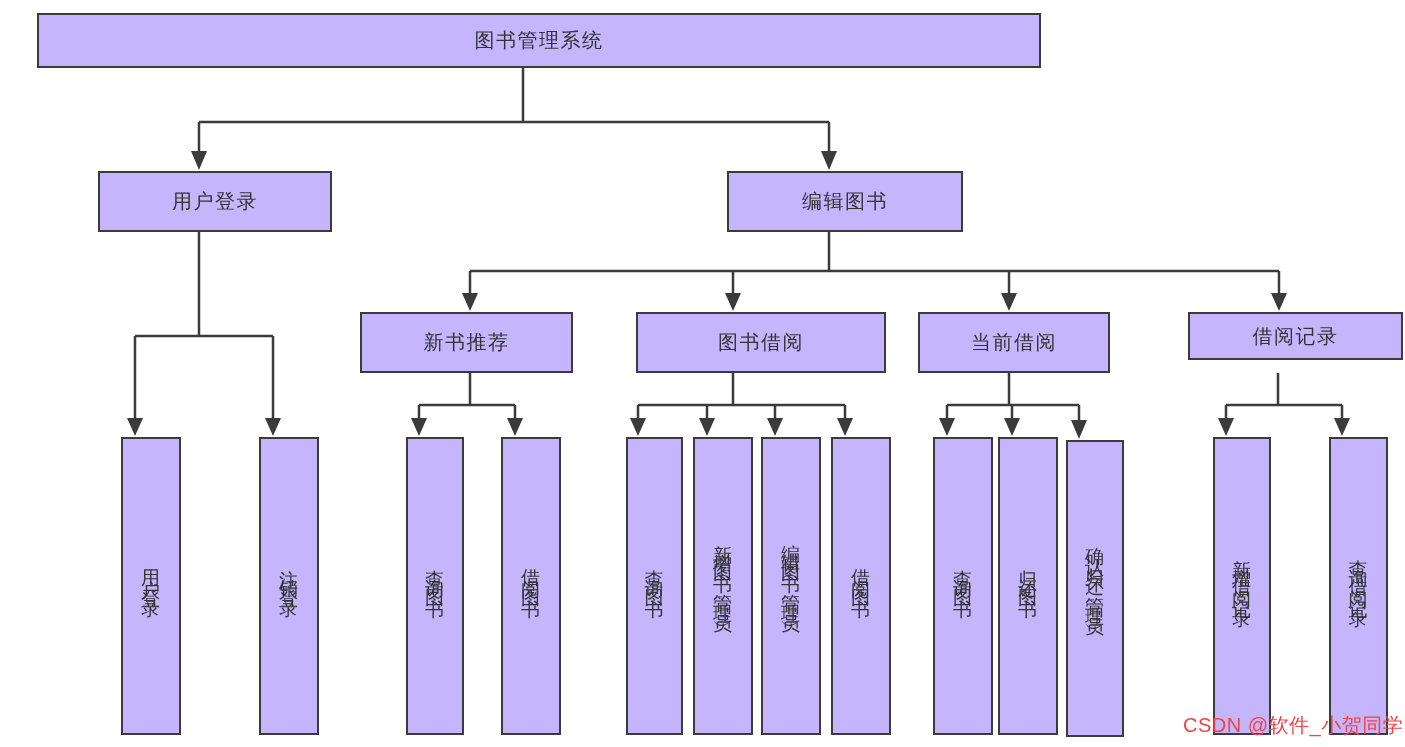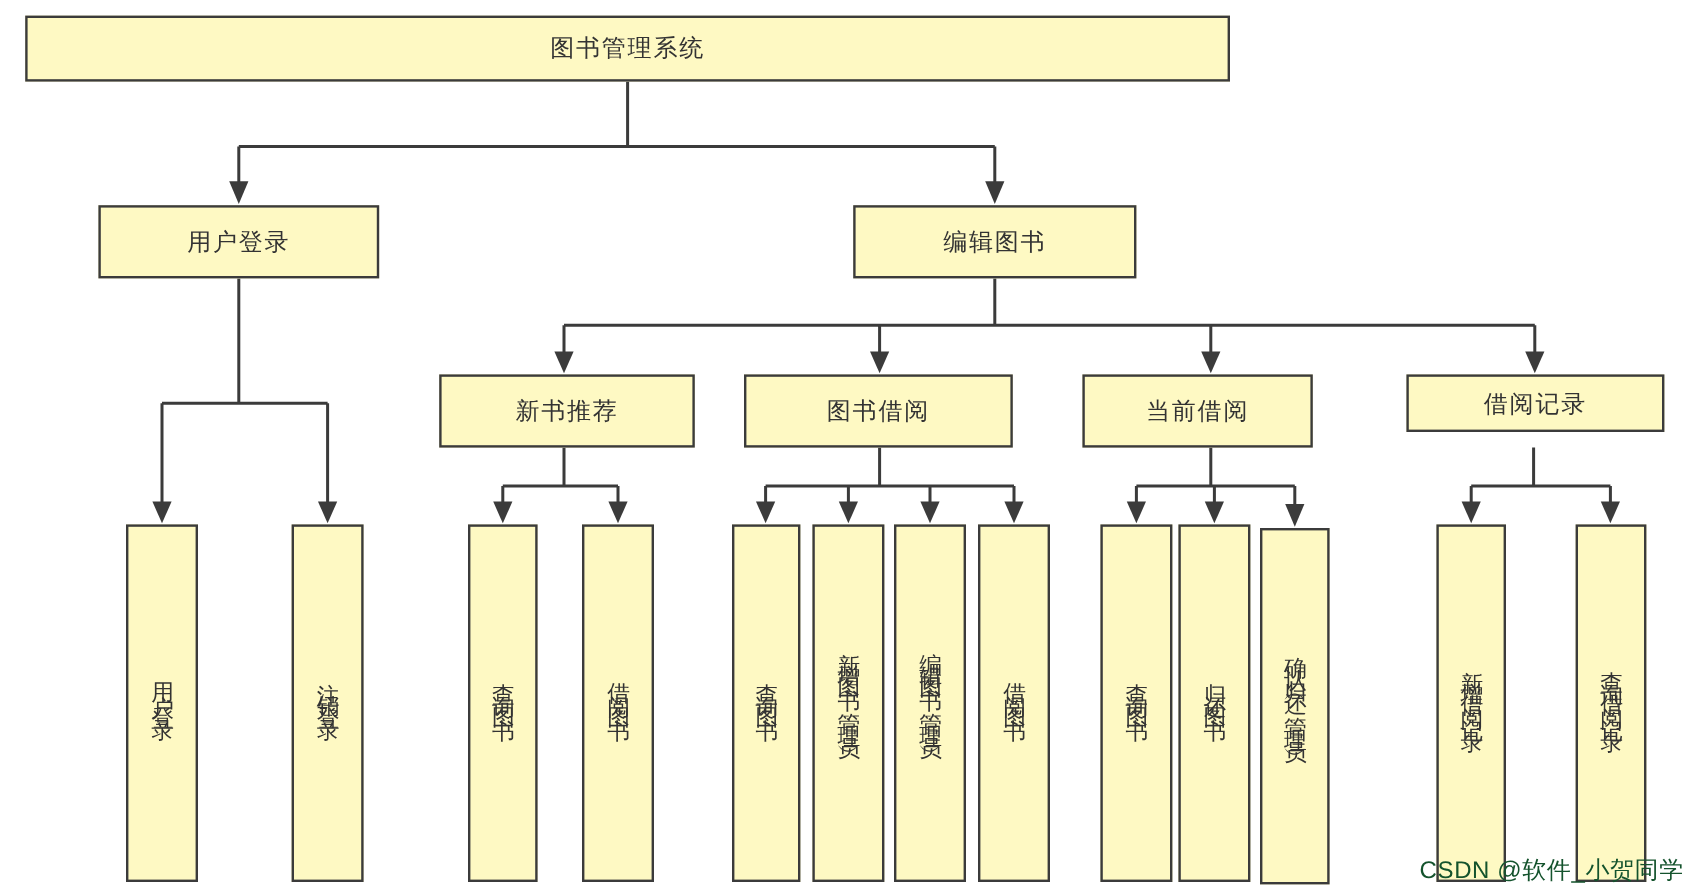--- a/index.html
+++ b/index.html
@@ -2,34 +2,35 @@
 <html><head>
 <meta charset="utf-8">
 <style>
   html,body{margin:0;padding:0;background:#fff;}
   .canvas{
     position:relative;width:1405px;height:747px;background:#fff;
     font-family:"Liberation Sans","DejaVu Sans",sans-serif;overflow:hidden;
   }
   .connector-svg{position:absolute;left:0;top:0;width:1405px;height:747px;}
   .box{
-    position:absolute;background:#fef9c3;border:2.5px solid #3b3b3b;
+    position:absolute;background:#c4b5fd;border:2.5px solid #3b3b3b;
     box-sizing:border-box;display:flex;align-items:center;justify-content:center;
     color:#333;
+    margin-left:16px;
   }
   .hbox{font-size:20px;letter-spacing:1.5px;white-space:nowrap;}
   .vbox .vtext{
     writing-mode:vertical-rl;text-orientation:mixed;
     font-size:19px;line-height:1;letter-spacing:10px;
     transform:translateY(-12px);
     color:#333;
   }
   .watermark{
     position:absolute;left:1183px;top:712px;
-    font-size:20px;color:#14532d;letter-spacing:0.5px;white-space:nowrap;
+    font-size:20px;color:#ef4444;letter-spacing:0.5px;white-space:nowrap;
     z-index:5;
   }
 </style>
 </head>
 <body>
 
 <div class="canvas">
 
   <svg class="connector-svg" viewBox="0 0 1405 747" xmlns="http://www.w3.org/2000/svg">
     <g stroke="#3b3b3b" stroke-width="2.5" fill="none">
@@ -75,24 +76,24 @@
     <span>图书管理系统</span>
   </div>
 
   <div class="box hbox" style="left:82px;top:171px;width:234px;height:61px">
     <span>用户登录</span>
   </div>
   <div class="box hbox" style="left:711px;top:171px;width:236px;height:61px">
     <span>编辑图书</span>
   </div>
 
-  <div class="box hbox" style="left:366px;top:312px;width:213px;height:61px">
+  <div class="box hbox" style="left:344px;top:312px;width:213px;height:61px">
     <span>新书推荐</span>
   </div>
-  <div class="box hbox" style="left:620px;top:312px;width:224px;height:61px">
+  <div class="box hbox" style="left:620px;top:312px;width:250px;height:61px">
     <span>图书借阅</span>
   </div>
   <div class="box hbox" style="left:902px;top:312px;width:192px;height:61px">
     <span>当前借阅</span>
   </div>
   <div class="box hbox" style="left:1172px;top:312px;width:215px;height:48px">
     <span>借阅记录</span>
   </div>
 
   <div class="box vbox" style="left:105px;top:437px;width:60px;height:298px">

